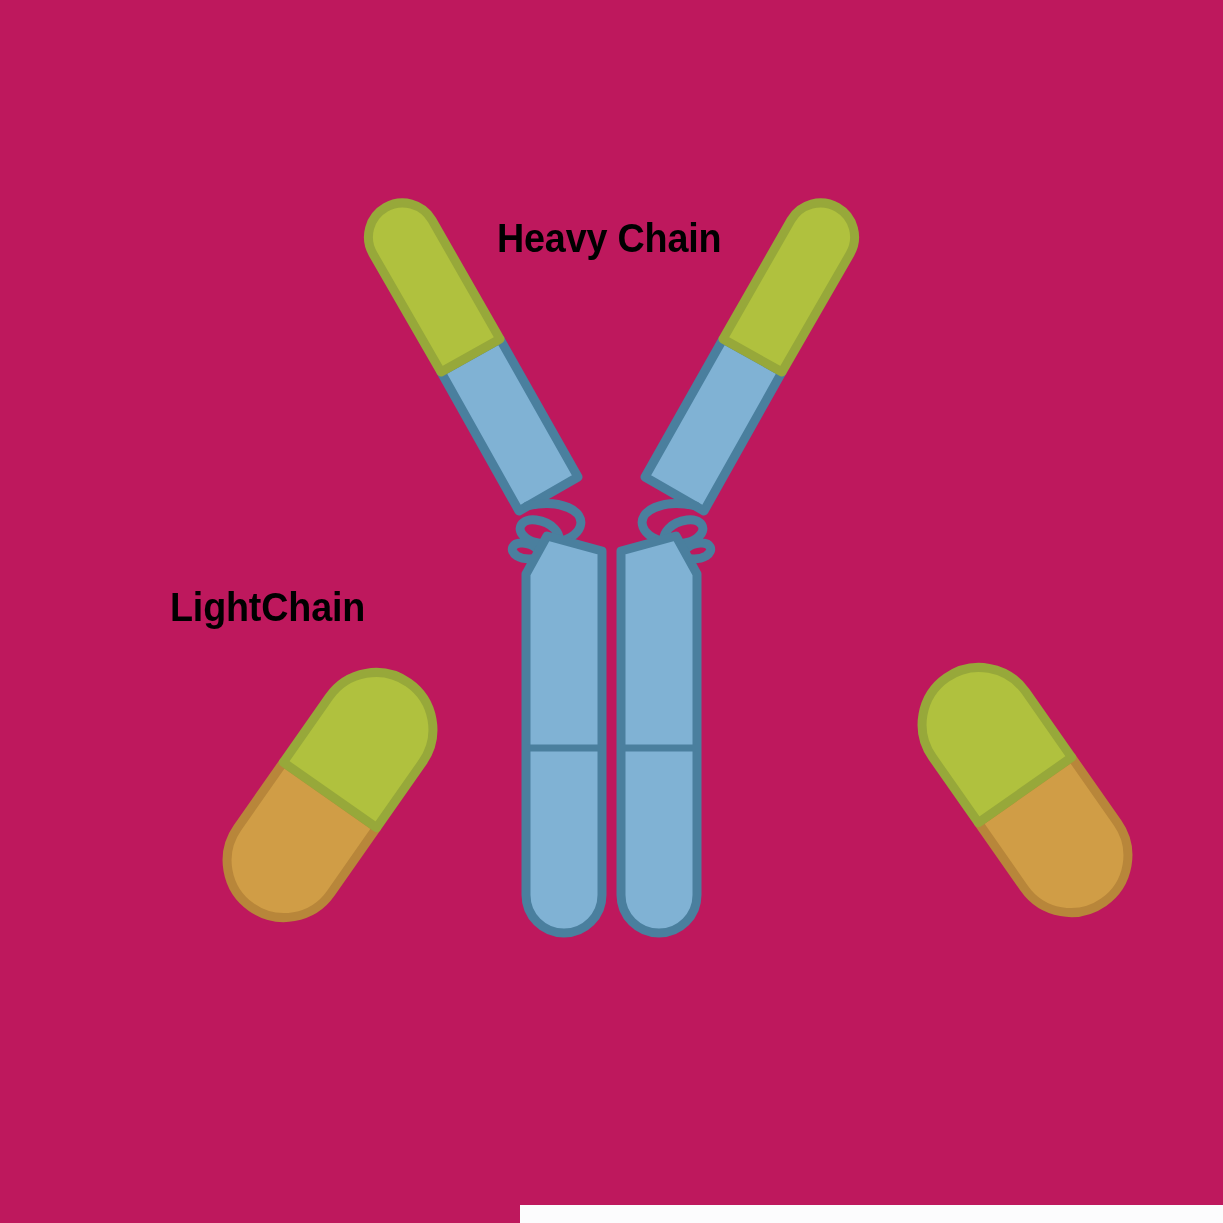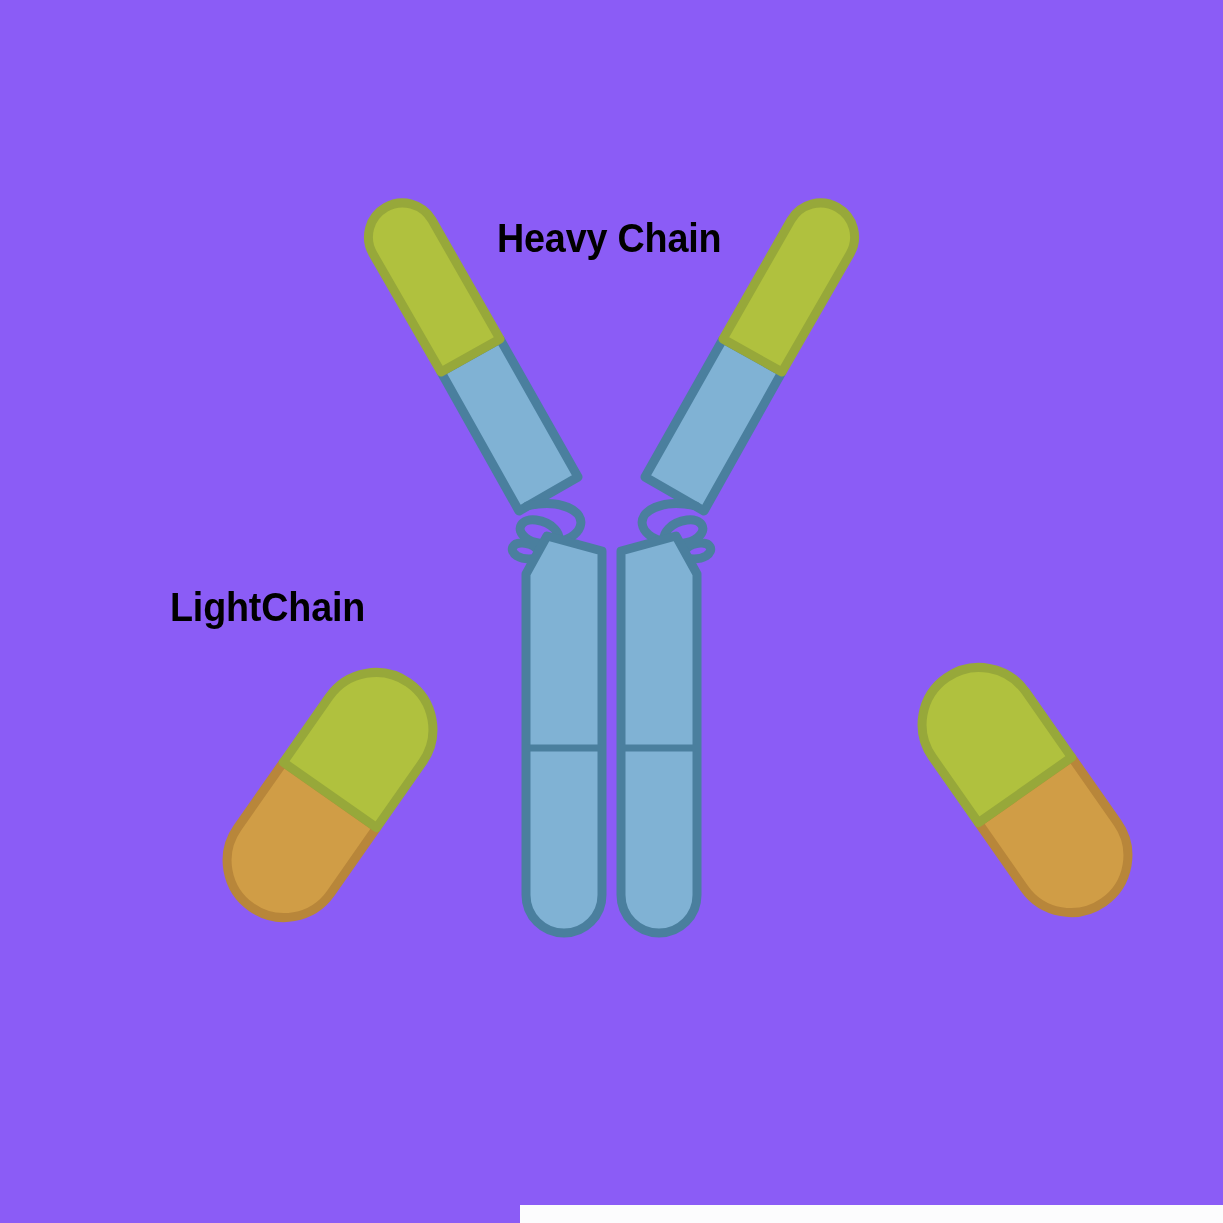--- a/index.html
+++ b/index.html
@@ -12,21 +12,21 @@
     width: 1223px;
     height: 1223px;
     font-family: "Liberation Sans", sans-serif;
     overflow: hidden;
     position: relative;
   }
   #diagram-root {
     position: relative;
     width: 1223px;
     height: 1223px;
-    background: #8b5cf6;
+    background: #be185d;
   }
   #antibody-svg {
     position: absolute;
     left: 0;
     top: 0;
     width: 1223px;
     height: 1223px;
     display: block;
   }
   .diagram-label {

